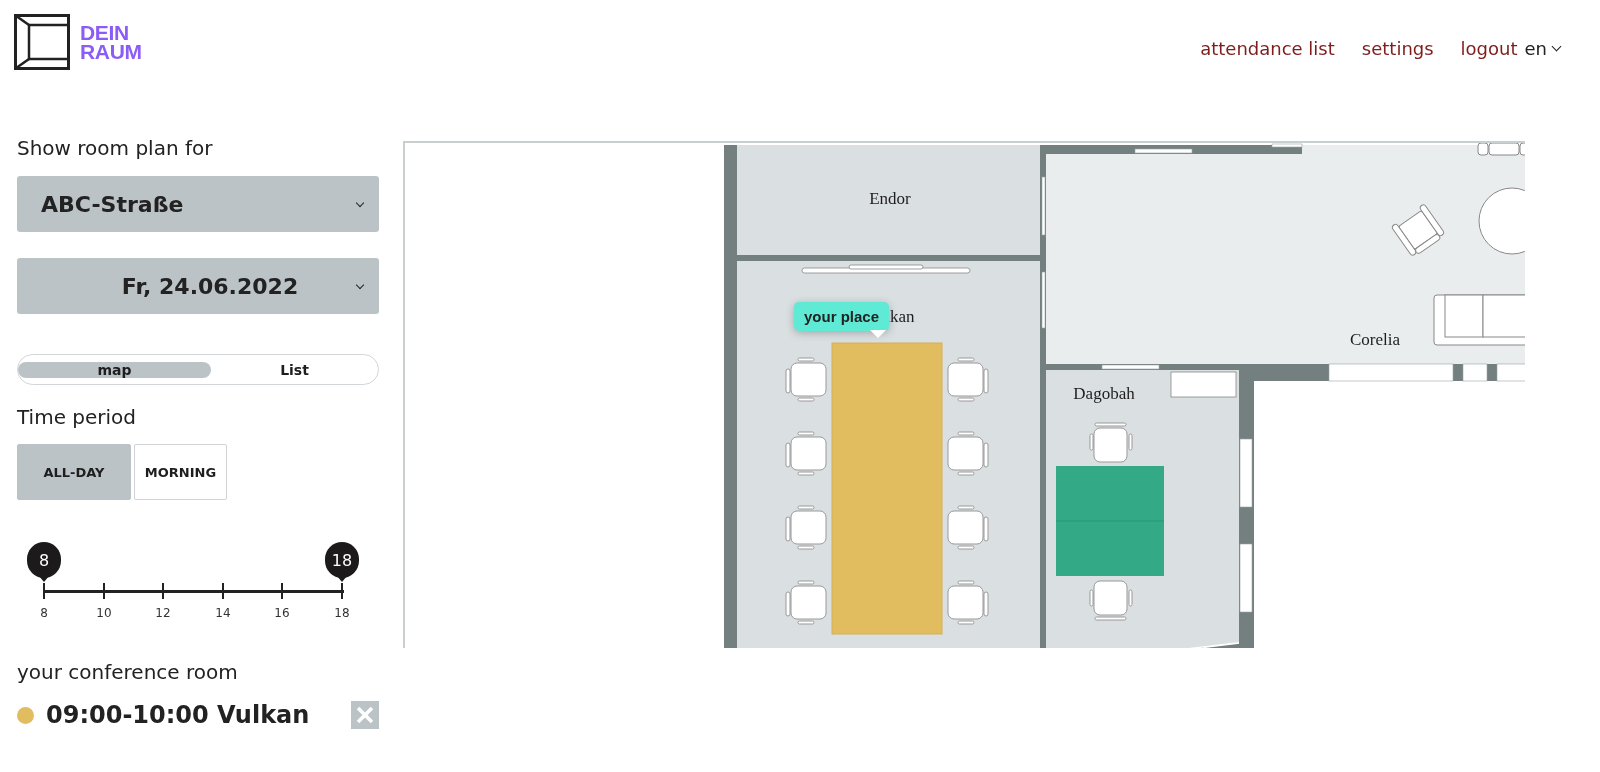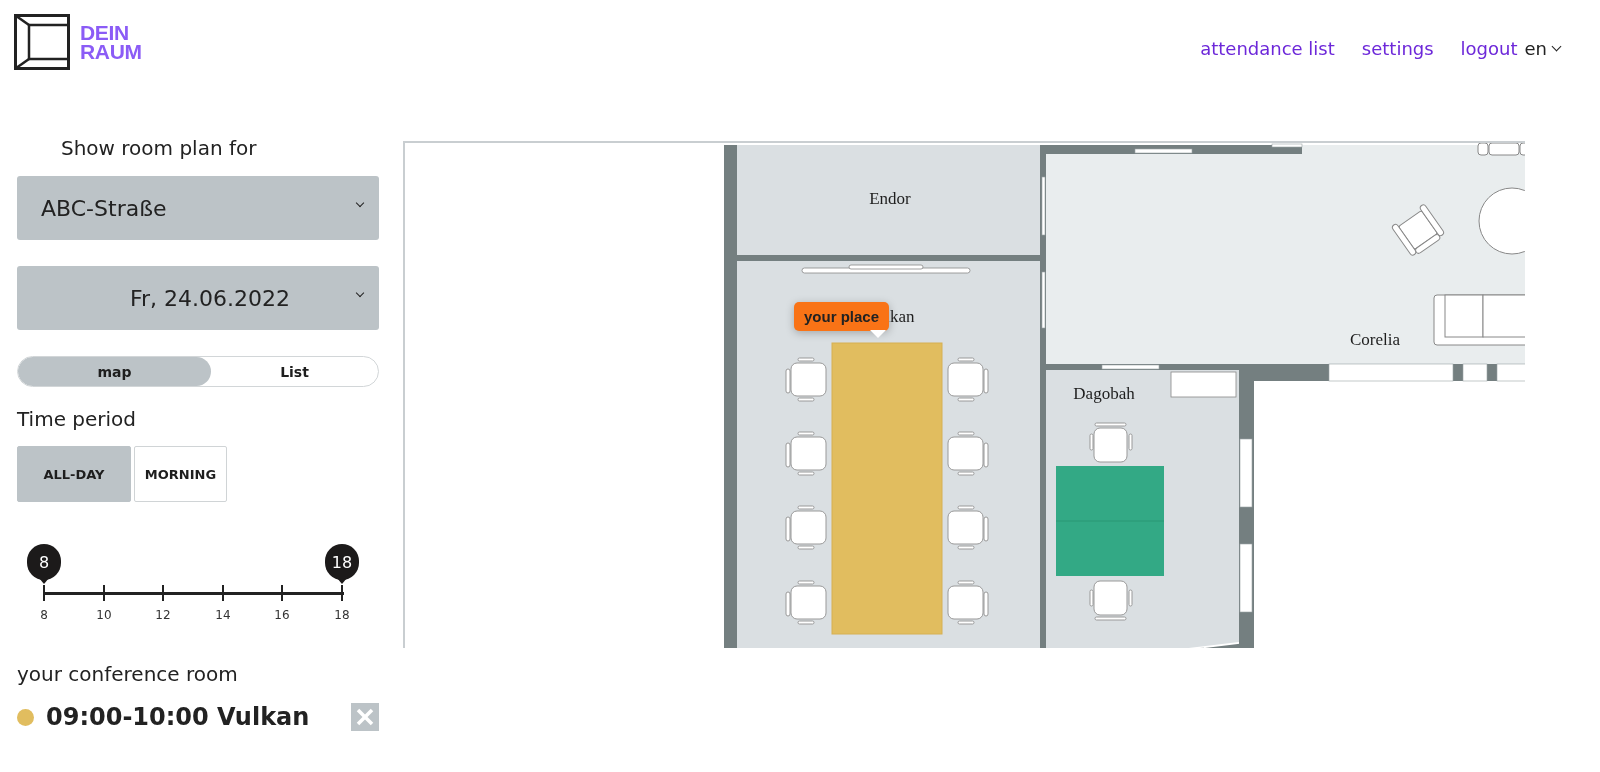--- a/index.html
+++ b/index.html
@@ -4,28 +4,28 @@
   <style>
     * { box-sizing: border-box; margin: 0; padding: 0; }
     html, body { width: 1600px; height: 772px; overflow: hidden; background: #ffffff; }
     body { font-family: "DejaVu Sans", sans-serif; color: #1e1e1e; position: relative; }
 
     
     .logo { position: absolute; left: 14px; top: 14px; display: flex; align-items: center; }
     .logo svg { display: block; }
     .logo-text { margin-left: 10px; font-family: "Liberation Sans", sans-serif; font-weight: 700; font-size: 21px; line-height: 19px; letter-spacing: -0.3px; color: #8b5cf6; }
     .nav { position: absolute; right: 40px; top: 38px; display: flex; align-items: center; gap: 27px; font-size: 18px; font-weight: 500; color: #222; }
-    .nav a { color: #6d28d9; text-decoration: none; cursor: pointer; }
+    .nav a { color: #7f1d1d; text-decoration: none; cursor: pointer; }
     .lang { display: flex; align-items: center; gap: 6px; margin-left: -20px; cursor: pointer; }
     .lang .chev { width: 7px; height: 7px; border-right: 1.8px solid #222; border-bottom: 1.8px solid #222; transform: rotate(45deg); margin-top: -5px; }
 
     
     .sidebar { position: absolute; left: 17px; top: 136px; width: 362px; }
     .label { font-size: 20px; color: #222; font-weight: 400; }
-    .select { position: relative; height: 64px; background: #bcc3c7; border-radius: 3px; display: flex; align-items: center; padding-left: 24px; font-size: 22px; font-weight: 400; color: #222; cursor: pointer; }
+    .select { position: relative; height: 56px; background: #bcc3c7; border-radius: 3px; display: flex; align-items: center; padding-left: 24px; font-size: 22px; font-weight: 700; color: #222; cursor: pointer; }
     .select .chev { position: absolute; right: 16px; top: 24px; width: 6px; height: 6px; border-right: 1.6px solid #222; border-bottom: 1.6px solid #222; transform: rotate(45deg); }
     .toggle { display: flex; height: 31px; border: 1px solid #d2d6d8; border-radius: 16px; overflow: hidden; }
     .toggle div { flex: 1; display: flex; align-items: center; justify-content: center; font-size: 14px; font-weight: 700; cursor: pointer; }
     .toggle .active { background: #bcc3c7; border-radius: 16px; flex: 0 0 193px; }
     .periods { display: flex; gap: 3px; }
     .periods div { height: 56px; display: flex; align-items: center; justify-content: center; font-size: 13px; font-weight: 700; border: 1px solid #d0d4d6; border-radius: 2px; cursor: pointer; }
     .periods .active { background: #bcc3c7; border-color: #bcc3c7; }
 
     .slider { position: relative; height: 100px; }
     .slider .track { position: absolute; left: 27px; top: 56px; width: 300px; height: 3px; background: #222; }
@@ -37,21 +37,21 @@
 
     .booking { display: flex; align-items: center; height: 30px; position: relative; }
     .booking .dot { width: 17px; height: 17px; border-radius: 50%; background: #e1bd5f; margin-right: 12px; }
     .booking .text { font-size: 24px; font-weight: 700; color: #222; }
     .booking .close { position: absolute; right: 0; top: 1px; width: 28px; height: 28px; background: #bcc3c7; display: flex; align-items: center; justify-content: center; cursor: pointer; }
 
     
     .map { position: absolute; left: 403px; top: 141px; width: 1122px; height: 507px; border-top: 2px solid #c9ced1; border-left: 2px solid #c9ced1; overflow: hidden; background: #fff; }
     .map svg { position: absolute; left: 0; top: 0; }
     .room-label { font-family: "Liberation Serif", serif; font-size: 17px; fill: #1e1e1e; }
-    .tooltip { position: absolute; left: 389px; top: 159px; background: #f97316; border-radius: 5px; box-shadow: 0 2px 8px rgba(0,0,0,0.25); padding: 6px 10px; font-family: "Liberation Sans", sans-serif; font-size: 15px; font-weight: 700; color: #222; }
+    .tooltip { position: absolute; left: 389px; top: 159px; background: #5eead4; border-radius: 5px; box-shadow: 0 2px 8px rgba(0,0,0,0.25); padding: 6px 10px; font-family: "Liberation Sans", sans-serif; font-size: 15px; font-weight: 700; color: #222; }
     .tooltip::after { content: ""; position: absolute; left: 76px; bottom: -7px; border-left: 8px solid transparent; border-right: 8px solid transparent; border-top: 8px solid #fff; }
   </style>
 </head>
 <body>
 
 <div class="logo">
   <svg width="56" height="56" viewBox="0 0 56 56">
     <rect x="1.5" y="1.5" width="53" height="53" fill="none" stroke="#222" stroke-width="3"></rect>
     <rect x="15" y="11" width="39.5" height="34" fill="none" stroke="#222" stroke-width="2.5"></rect>
     <line x1="1.5" y1="1.5" x2="15" y2="11" stroke="#222" stroke-width="2.5"></line>
@@ -67,30 +67,30 @@
   <a>attendance list</a>
   <a>settings</a>
   <a>logout</a>
   <div class="lang">
     <span>en</span>
     <span class="chev"></span>
   </div>
 </div>
 
 <div class="sidebar">
-  <div class="label" style="height:30px;margin-left:44px;">Show room plan for</div>
+  <div class="label" style="height:30px;">Show room plan for</div>
   <div class="select" style="margin-top:10px;">
     <span>ABC-Straße</span>
     <span class="chev"></span>
   </div>
   <div class="select" style="margin-top:26px;justify-content:center;">
     <span>Fr, 24.06.2022</span>
     <span class="chev"></span>
   </div>
-  <div class="toggle" style="margin-top:26px;">
+  <div class="toggle" style="margin-top:40px;align-items:center;">
     <div class="active">map</div>
     <div>List</div>
   </div>
   <div class="label" style="margin-top:20px; height:30px;">Time period</div>
   <div class="periods" style="margin-top:9px;">
     <div class="active" style="width:114px;">ALL-DAY</div>
     <div style="width:93px;">MORNING</div>
   </div>
 
   <div class="slider" style="margin-top:34px;">

